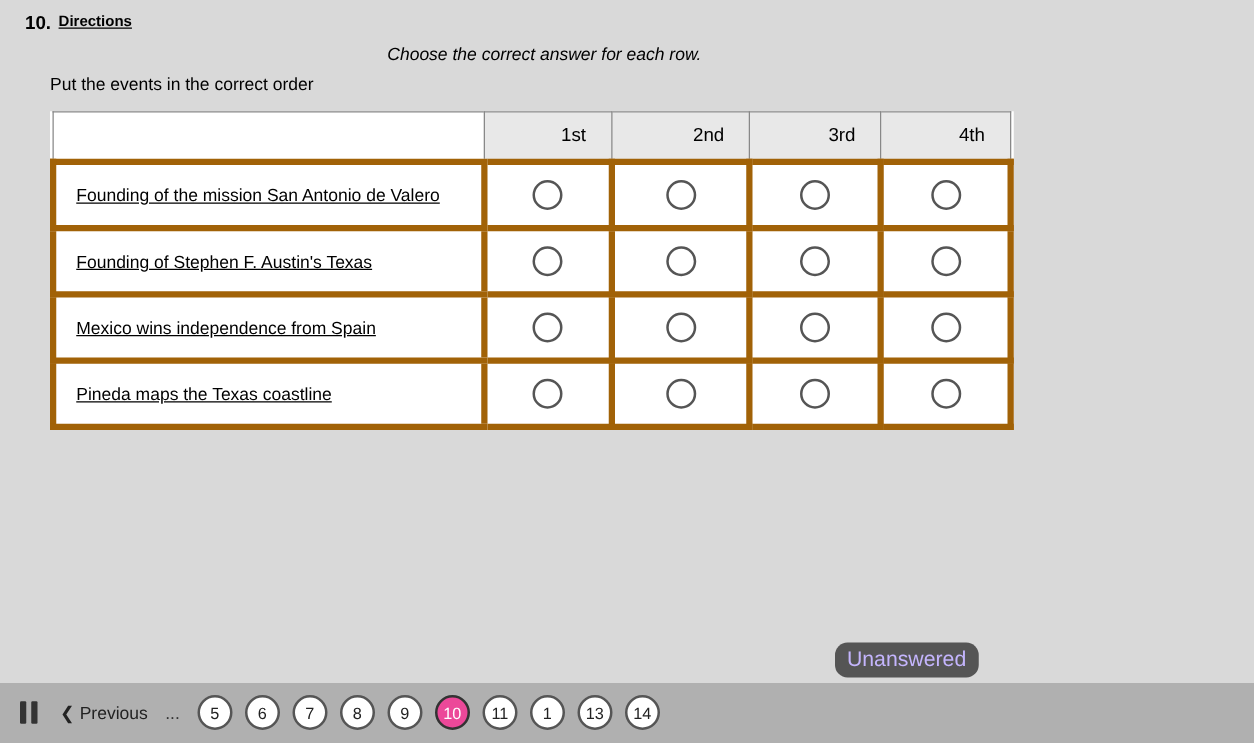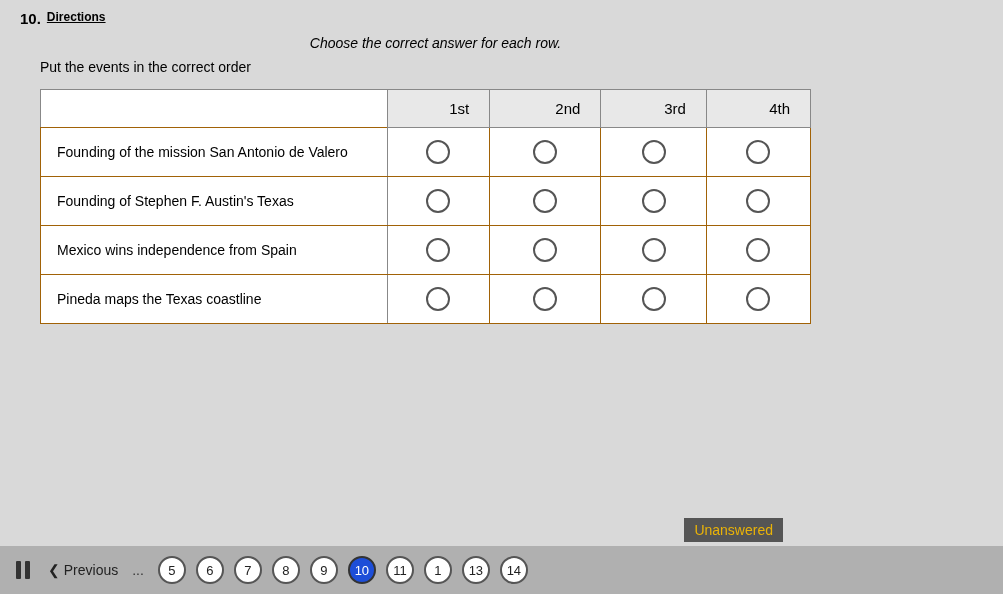--- a/index.html
+++ b/index.html
@@ -66,24 +66,25 @@
       font-weight: normal;
     }
 
     .ordering-table th.label-col {
       background: transparent;
       border: none;
       width: 45%;
     }
 
     .ordering-table td {
-      border: 1px solid #a16207;
+      border: 5px solid #a16207;
       padding: 12px 10px;
       text-align: center;
       vertical-align: middle;
+      text-decoration: underline;
     }
 
     .ordering-table td.row-label {
       text-align: left;
       padding-left: 16px;
       font-size: 14px;
       background: white;
       border-right: 1px solid #888;
     }
 
@@ -150,31 +151,31 @@
       height: 28px;
       border-radius: 50%;
       border: 2px solid #555;
       background: white;
       font-size: 13px;
       cursor: pointer;
       color: #222;
     }
 
     .nav-circle.active {
-      background: #1d4ed8;
+      background: #ec4899;
       color: white;
       border-color: #333;
     }
 
     .unanswered-badge {
       background: #555;
-      color: #eab308;
-      font-size: 14px;
+      color: #c4b5fd;
+      font-size: 17px;
       padding: 4px 10px;
-      border-radius: 0;
+      border-radius: 10px;
       position: absolute;
       bottom: 52px;
       right: 220px;
     }
   </style>
 </head>
 <body>
 
 <div class="page-container">
 

